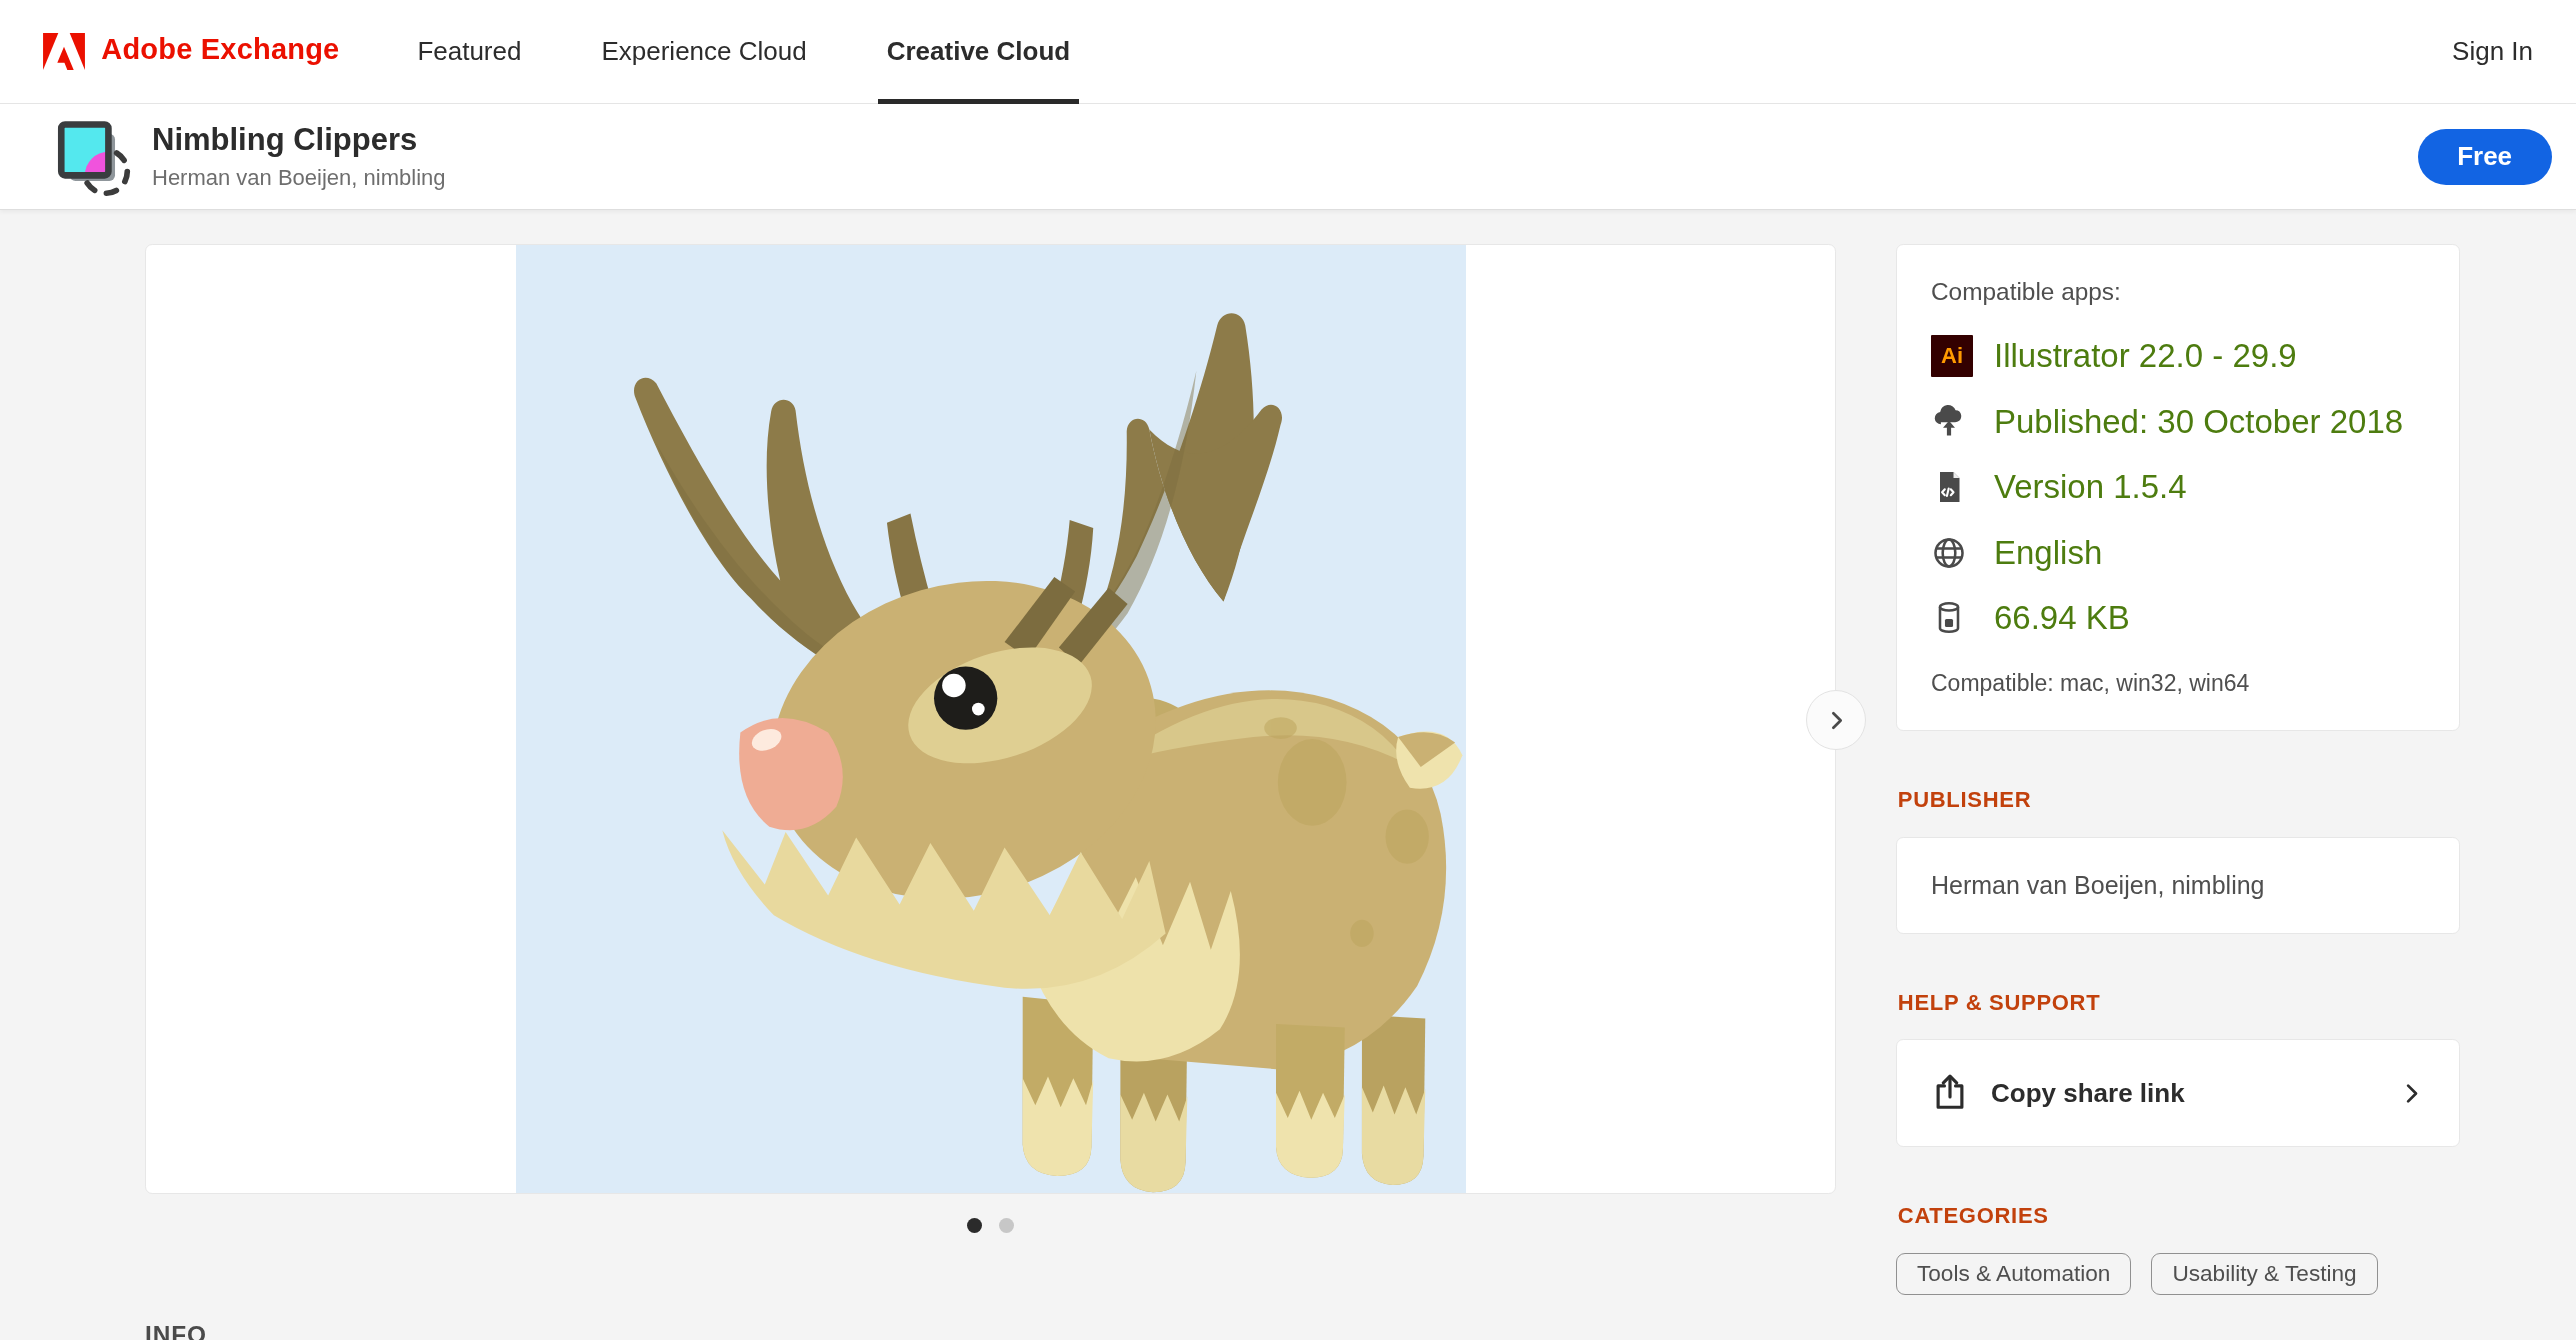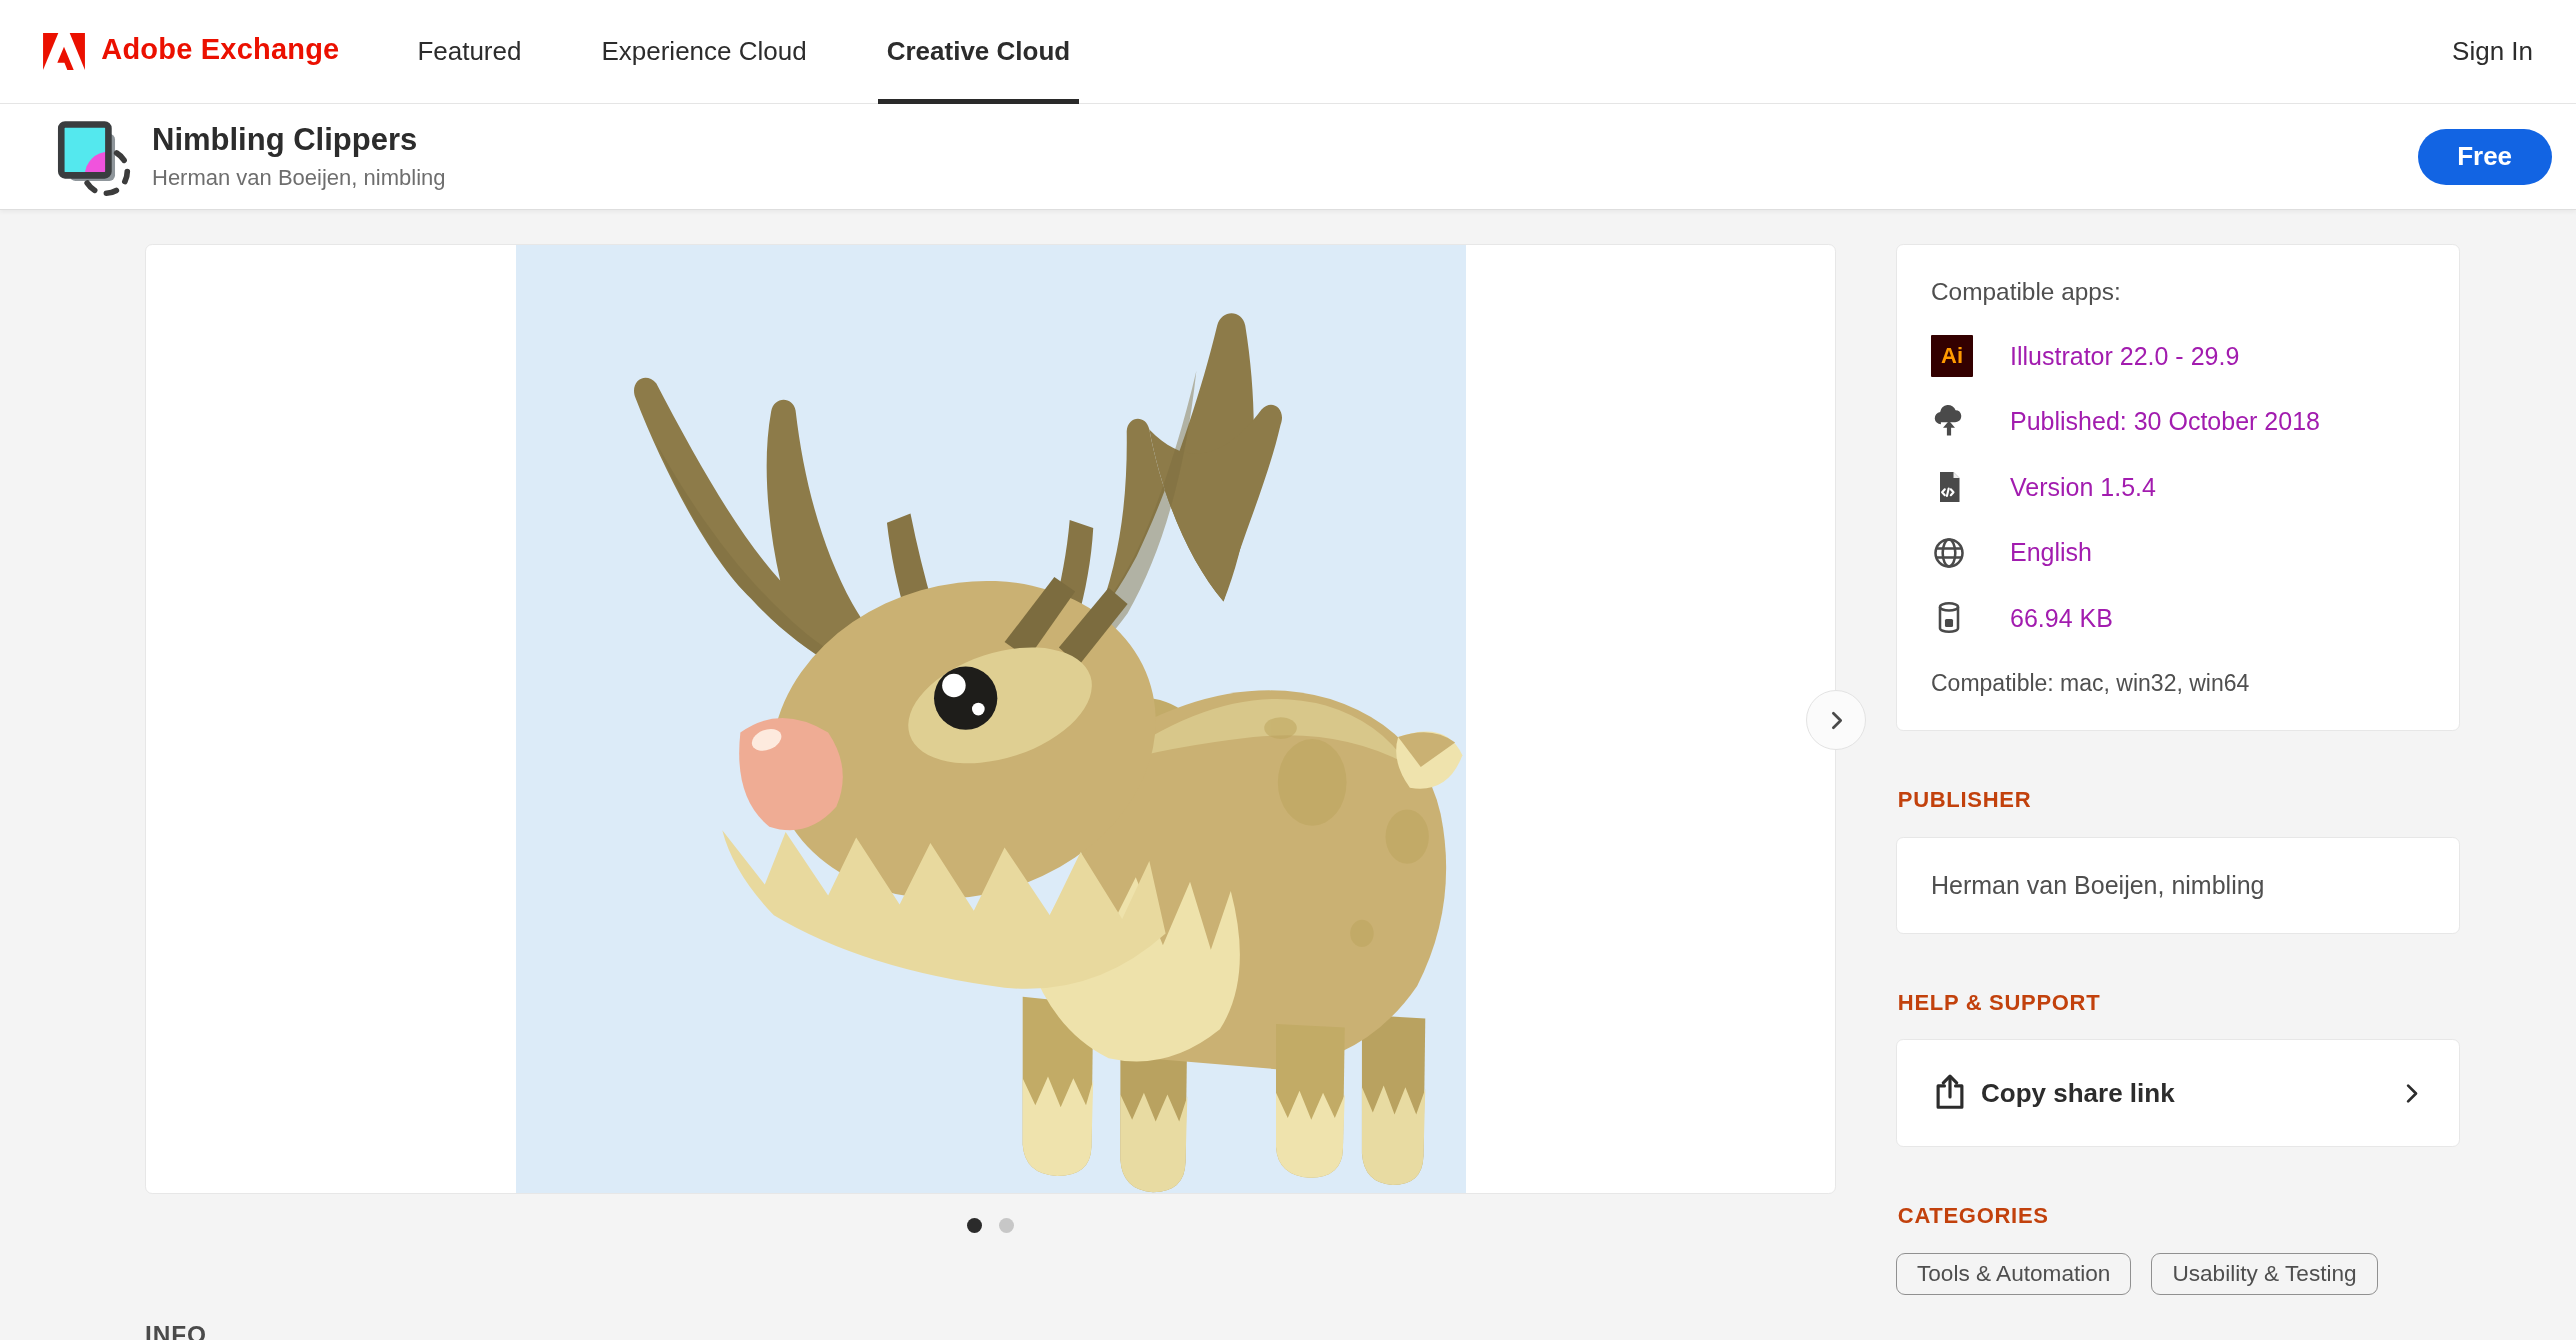--- a/index.html
+++ b/index.html
@@ -74,30 +74,30 @@
     background:#ffffff; border:0.9px solid #e7e7e7; border-radius:7.2px; padding:33px 34px;
   }
   .compat-label { font-size:24.4px; color:#4f4f4f; margin-bottom:29px; }
   .detail-row { display:flex; align-items:center; margin-bottom:23.5px; }
   .detail-icon { width:43px; height:42px; flex:0 0 43px; display:flex; align-items:center; justify-content:flex-start; }
   .detail-icon svg { width:36px; height:36px; }
   .ai-badge {
     width:42px; height:42px; border-radius:1px; background:#330000; color:#FF9A00;
     font-weight:bold; font-size:22px; display:flex; align-items:center; justify-content:center;
   }
-  .detail-text { font-size:25px; color:#a21caf; margin-left:36px; }
+  .detail-text { font-size:33px; color:#4d7c0f; margin-left:20px; }
   .os-line { font-size:23px; color:#4f4f4f; margin-top:31px; }
 
   .section-heading {
     font-size:22px; font-weight:bold; color:#c2410c; letter-spacing:0.7px;
     margin:56px 0 23.5px 1.8px;
   }
   .publisher-card { padding:33px 34px; font-size:25px; color:#4f4f4f; cursor:pointer; }
   .help-card { padding:34px 34px; display:flex; align-items:center; cursor:pointer; }
-  .help-left { display:flex; align-items:center; gap:12px; }
+  .help-left { display:flex; align-items:center; gap:22px; }
   .help-left svg { width:38px; height:38px; }
   .help-text { font-size:26px; font-weight:bold; color:#2c2c2c; }
   .help-chevron { margin-left:auto; }
   .chips { display:flex; gap:20px; }
   .chip {
     border:1.8px solid #909090; border-radius:9px; background:transparent;
     padding:7.2px 20px; font-size:22.6px; color:#4f4f4f; font-family:"Liberation Sans",sans-serif;
     cursor:pointer; white-space:nowrap;
   }
 </style>

